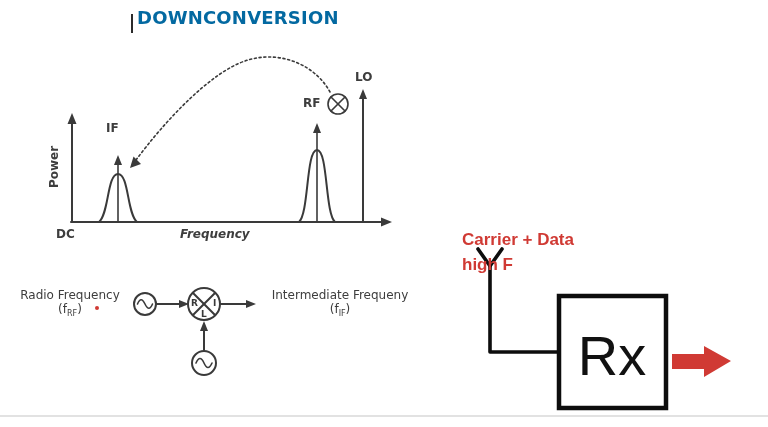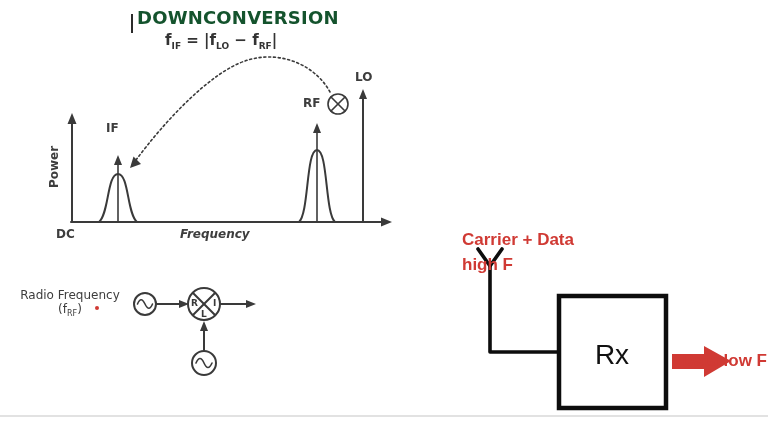--- a/index.html
+++ b/index.html
@@ -6,35 +6,35 @@
   .stage{position:relative;width:768px;height:427px;background:#ffffff;overflow:hidden;
          font-family:"DejaVu Sans", sans-serif;}
   .stage svg{position:absolute;left:0;top:0;}
   .lbl{position:absolute;color:#3d3d3d;white-space:nowrap;}
   .s1{stroke:var(--ink);stroke-width:2;fill:none;stroke-linecap:round;}
   .s15{stroke-width:1.6;}
   .f1{fill:var(--ink);stroke:none;}
   .dot{stroke-dasharray:2 2.8;stroke-width:1.6;}
   .red{fill:var(--red);stroke:none;}
   .blkg path{stroke:#0d0d0d;stroke-width:3.6;fill:none;stroke-linecap:round;stroke-linejoin:round;}
-  .title{left:137px;top:7px;font-size:18px;font-weight:600;color:#14532d;letter-spacing:.2px;}
+  .title{left:137px;top:7px;font-size:18px;font-weight:600;color:#0369a1;letter-spacing:.2px;}
   .cursor{position:absolute;left:131px;top:14px;width:2px;height:19px;background:#2b2b2b;}
   .formula{left:165px;top:31px;font-size:15px;font-weight:600;color:#333;}
   .formula sub{font-size:9px;font-weight:600;}
   .axis{font-size:12px;font-weight:600;text-align:right;}
   .power{left:4px;top:160px;width:100px;text-align:center;transform:rotate(-90deg);}
   .peak-lbl{font-size:12px;font-weight:600;}
   .blk-cap{font-size:12px;font-weight:400;line-height:14px;text-align:center;}
   .blk-cap sub{font-size:8px;}
   .port{font-size:9px;font-weight:700;color:#3a3a3a;}
   .red-text{color:var(--red);font-family:"Liberation Sans", sans-serif;font-weight:700;font-size:17px;margin-top:36px;}
   .carrier{left:462px;top:191px;line-height:25px;}
   .datalow{left:682px;top:315px;}
   .rx{left:557px;top:296px;width:110px;height:112px;display:flex;align-items:center;justify-content:center;
-      font-family:"Liberation Sans", sans-serif;font-size:28px;font-weight:500;color:#111;padding-top:6px;box-sizing:border-box;text-align:right;}
+      font-family:"Liberation Sans", sans-serif;font-size:56px;font-weight:500;color:#111;padding-top:6px;box-sizing:border-box;text-align:right;}
   .red-dot{position:absolute;left:95px;top:306px;width:4px;height:4px;border-radius:2px;background:var(--red);}
 </style>
 </head>
 <body>
 
 <div class="stage">
 
   <svg width="768" height="427" viewBox="0 0 768 427">
 
     <g>
@@ -104,45 +104,47 @@
     </g>
     <g>
       <polygon points="672,354 704,354 704,346 731,361 704,377 704,369 672,369" class="red"></polygon>
     </g>
     <line x1="0" y1="416" x2="768" y2="416" stroke="#cccccc" stroke-width="2" opacity="0.55"></line>
   </svg>
 
   <div class="cursor"></div>
   <div class="lbl title">DOWNCONVERSION</div>
 
-  <div class="lbl formula"><span>f</span><sub>IF</sub><span> = |f</span><sub>LO</sub><span> − f</span><sub>RF</sub><span>|</span></div>
 
   <div class="lbl axis power">Power</div>
   <div class="lbl axis" style="left:56px;top:227px;">DC</div>
   <div class="lbl axis" style="left:180px;top:227px;font-style:italic;">Frequency</div>
   <div class="lbl peak-lbl" style="left:106px;top:121px;">IF</div>
   <div class="lbl peak-lbl" style="left:303px;top:96px;">RF</div>
   <div class="lbl peak-lbl" style="left:355px;top:70px;">LO</div>
 
   <div class="lbl blk-cap" style="left:12px;top:288px;width:116px;">
     <div>Radio Frequency</div>
     <div><span>(f</span><sub>RF</sub><span>)</span></div>
   </div>
   <div class="red-dot"></div>
 
+  <div class="lbl blk-cap" style="left:258px;top:288px;width:164px;">
+    <div>Intermediate Frequeny</div>
+    <div><span>(f</span><sub>IF</sub><span>)</span></div>
+  </div>
 
   <div class="lbl blk-cap" style="left:146px;top:381px;width:116px;">
   </div>
 
   <div class="lbl port" style="left:191px;top:298px;">R</div>
   <div class="lbl port" style="left:213px;top:298px;">I</div>
   <div class="lbl port" style="left:201px;top:309px;">L</div>
 
   <div class="lbl red-text carrier">
     <div>Carrier + Data</div>
     <div>high F</div>
   </div>
 
   <div class="lbl rx">Rx</div>
 
-  <div class="lbl red-text datalow">Data low F</div>
 
 </div>
 
 </body></html>

